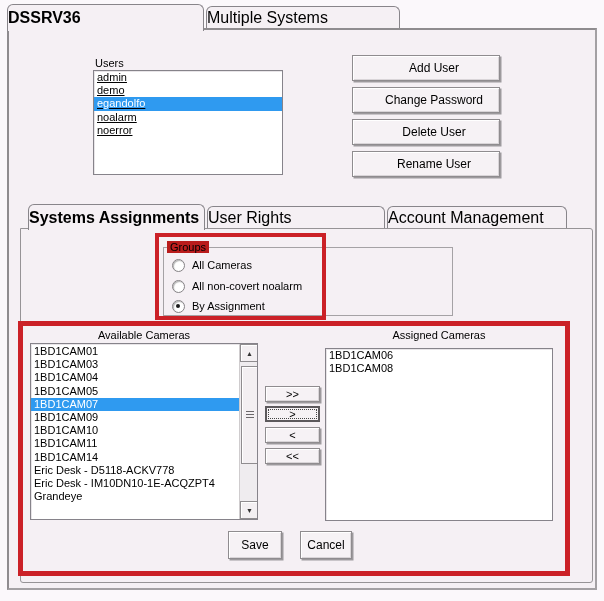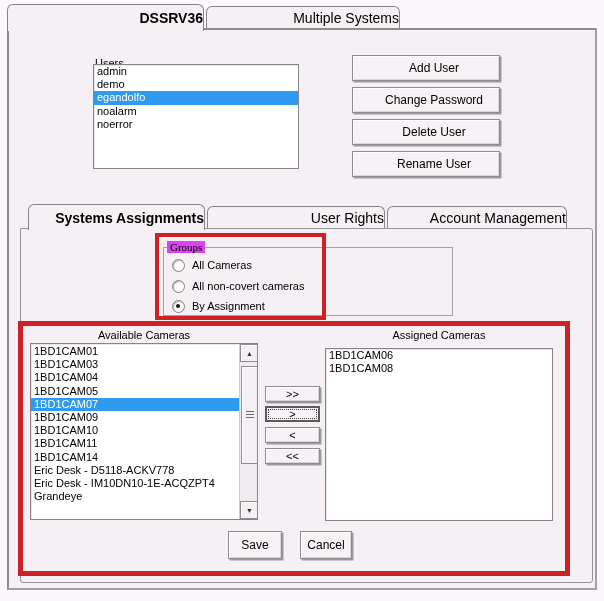--- a/index.html
+++ b/index.html
@@ -16,22 +16,22 @@
   .win-body {
     left:7px; top:28px; width:590px; height:562px;
     background:#f5f0f4;
     border:2px solid #a3a0a3;
     border-top:2px solid #8f8c8f; border-left:2px solid #8f8c8f;
   }
   .tab {
     background:#f5f0f4;
     border:1px solid #88858a; border-bottom:none;
     border-radius:6px 6px 0 0;
-    display:flex; align-items:center; justify-content:flex-end;
-    font-size:14px; white-space:nowrap;
+    display:flex; align-items:center; justify-content:flex-start;
+    font-size:16px; white-space:nowrap;
   }
   .tab.sel { font-weight:bold; }
   #tab-dssrv36 { left:7px; top:4px; width:197px; height:27px; z-index:6; }
   #tab-multiple { left:206px; top:6px; width:194px; height:22px; z-index:4; }
 
   
   .lbl { font-size:11px; line-height:13px; white-space:nowrap; }
 
   
   .listbox {
@@ -74,22 +74,22 @@
   #tab-camera  { left:28px;  top:204px; width:177px; height:26px; z-index:3; }
   #tab-rights  { left:207px; top:206px; width:178px; height:22px; z-index:2; }
   #tab-account { left:387px; top:206px; width:180px; height:22px; z-index:2; }
 
   
   .grp-frame {
     left:163px; top:247px; width:290px; height:69px;
     border:1px solid #a5a2a5; z-index:2;
   }
   .grp-label {
-    left:167px; top:241px; background:#d946ef; padding:0 3px;
-    font-size:11px; z-index:3;font-family:Liberation Serif, serif;
+    left:167px; top:241px; background:#b91c1c; padding:0 3px;
+    font-size:11px; z-index:3;
   }
   .radio-row { display:flex; gap:7px; z-index:3; }
   .radio {
     width:11px; height:11px; border-radius:50%;
     background:#fff; border:1px solid #858285;
     box-shadow:inset 1px 1px 1px rgba(90,90,90,.45);
     flex:0 0 auto;
   }
   .radio.checked::after {
     content:''; display:block; width:4px; height:4px;
@@ -133,21 +133,21 @@
 <div class="abs win-body"></div>
 
 <div class="abs tab sel" id="tab-dssrv36">
   <span>DSSRV36</span>
 </div>
 <div class="abs tab" id="tab-multiple">
   <span>Multiple Systems</span>
 </div>
 
 <div class="abs lbl" style="left:95px; top:57px; z-index:5;">Users</div>
-<div class="abs listbox" style="left:93px; top:64px; width:206px; height:105px; z-index:5;">
+<div class="abs listbox" style="left:93px; top:70px; width:190px; height:105px; z-index:5;text-decoration:underline;">
   <div class="lb-row">admin</div>
   <div class="lb-row">demo</div>
   <div class="lb-row selected">egandolfo</div>
   <div class="lb-row">noalarm</div>
   <div class="lb-row">noerror</div>
 </div>
 
 <div class="abs btn3d ubtn" style="top:55px; z-index:5;">
   <span>Add User</span>
 </div>
@@ -173,21 +173,21 @@
 </div>
 
 <div class="abs grp-frame"></div>
 <div class="abs grp-label">Groups</div>
 <div class="abs radio-row" style="left:172px; top:259px;">
   <span class="radio"></span>
   <span class="lbl">All Cameras</span>
 </div>
 <div class="abs radio-row" style="left:172px; top:280px;">
   <span class="radio"></span>
-  <span class="lbl">All non-covert cameras</span>
+  <span class="lbl">All non-covert noalarm</span>
 </div>
 <div class="abs radio-row" style="left:172px; top:300px;">
   <span class="radio checked"></span>
   <span class="lbl">By Assignment</span>
 </div>
 
 <div class="abs annot" id="annot-groups"></div>
 <div class="abs annot" id="annot-cameras"></div>
 
 <div class="abs lbl" style="left:30px; top:329px; width:228px; text-align:center; z-index:5;">Available Cameras</div>

